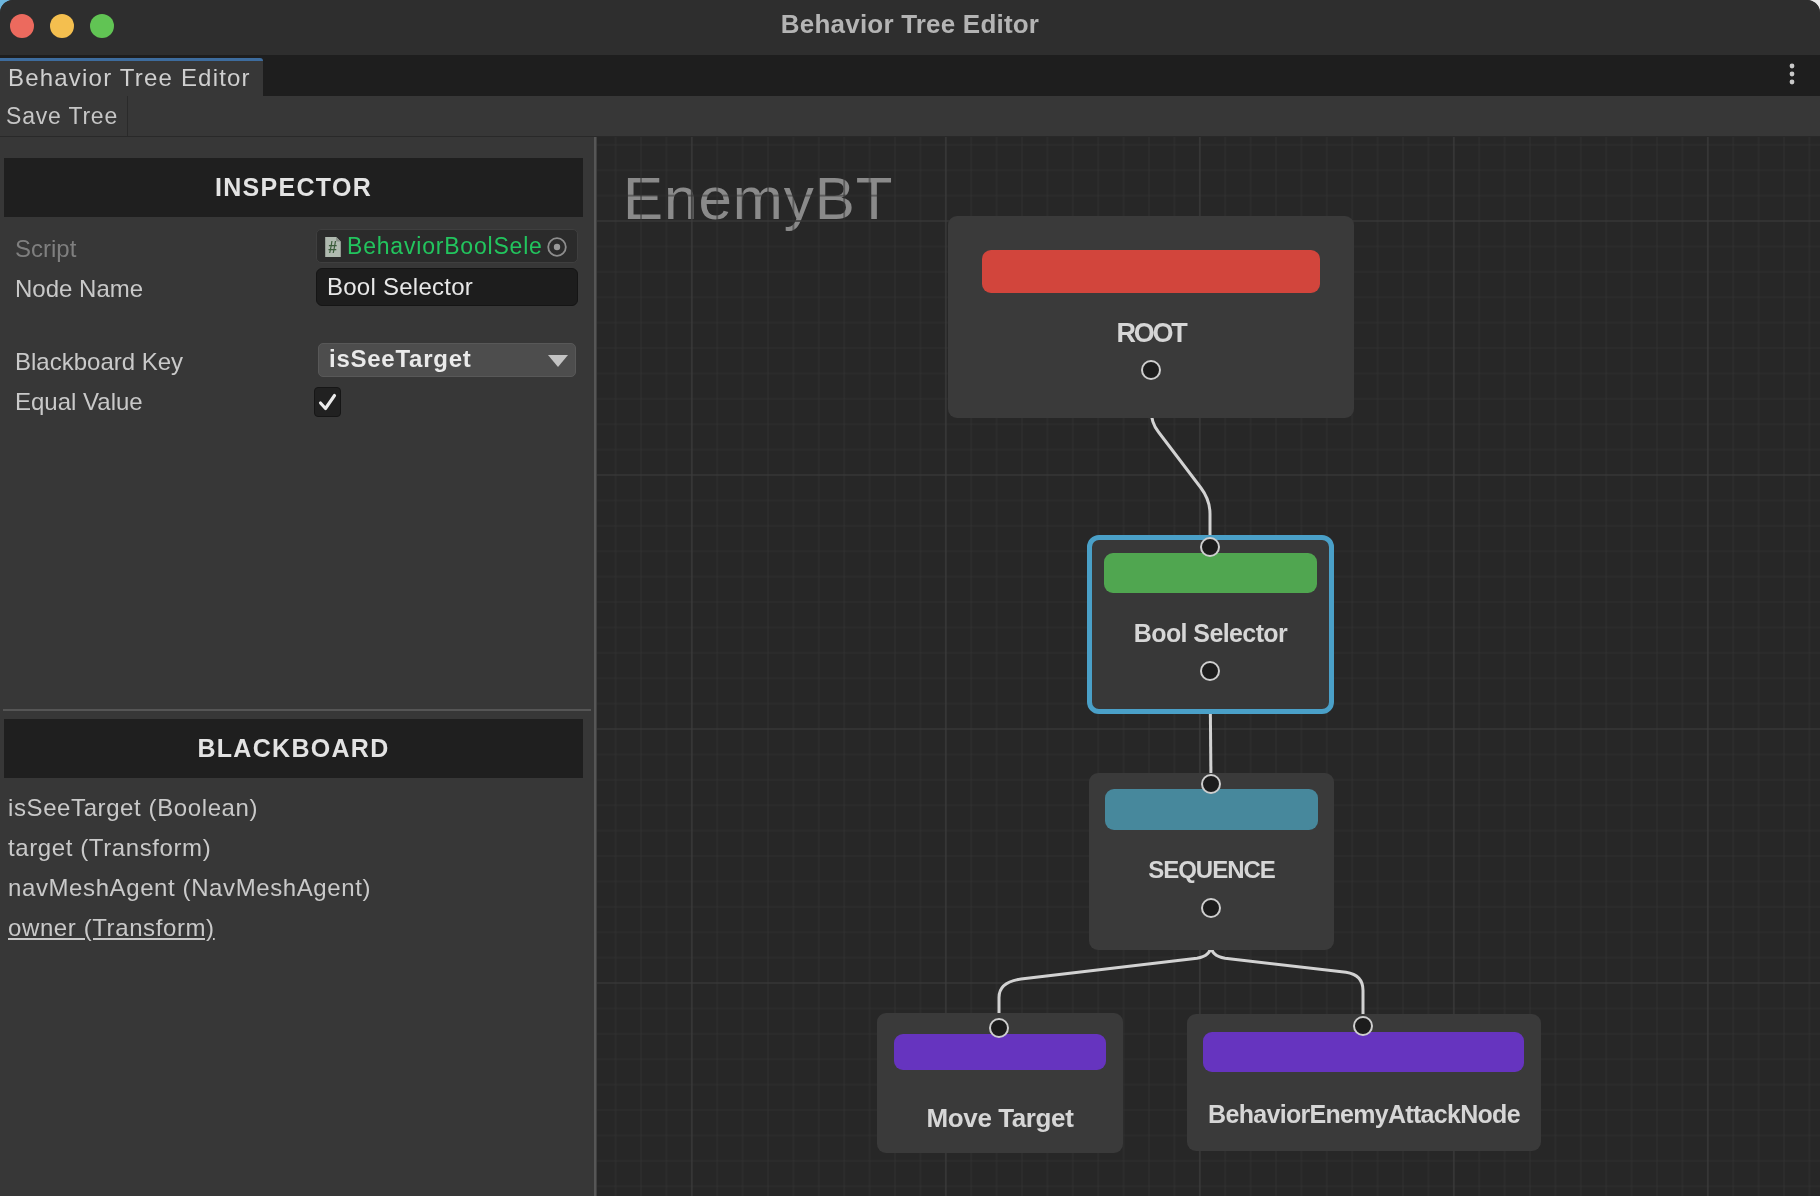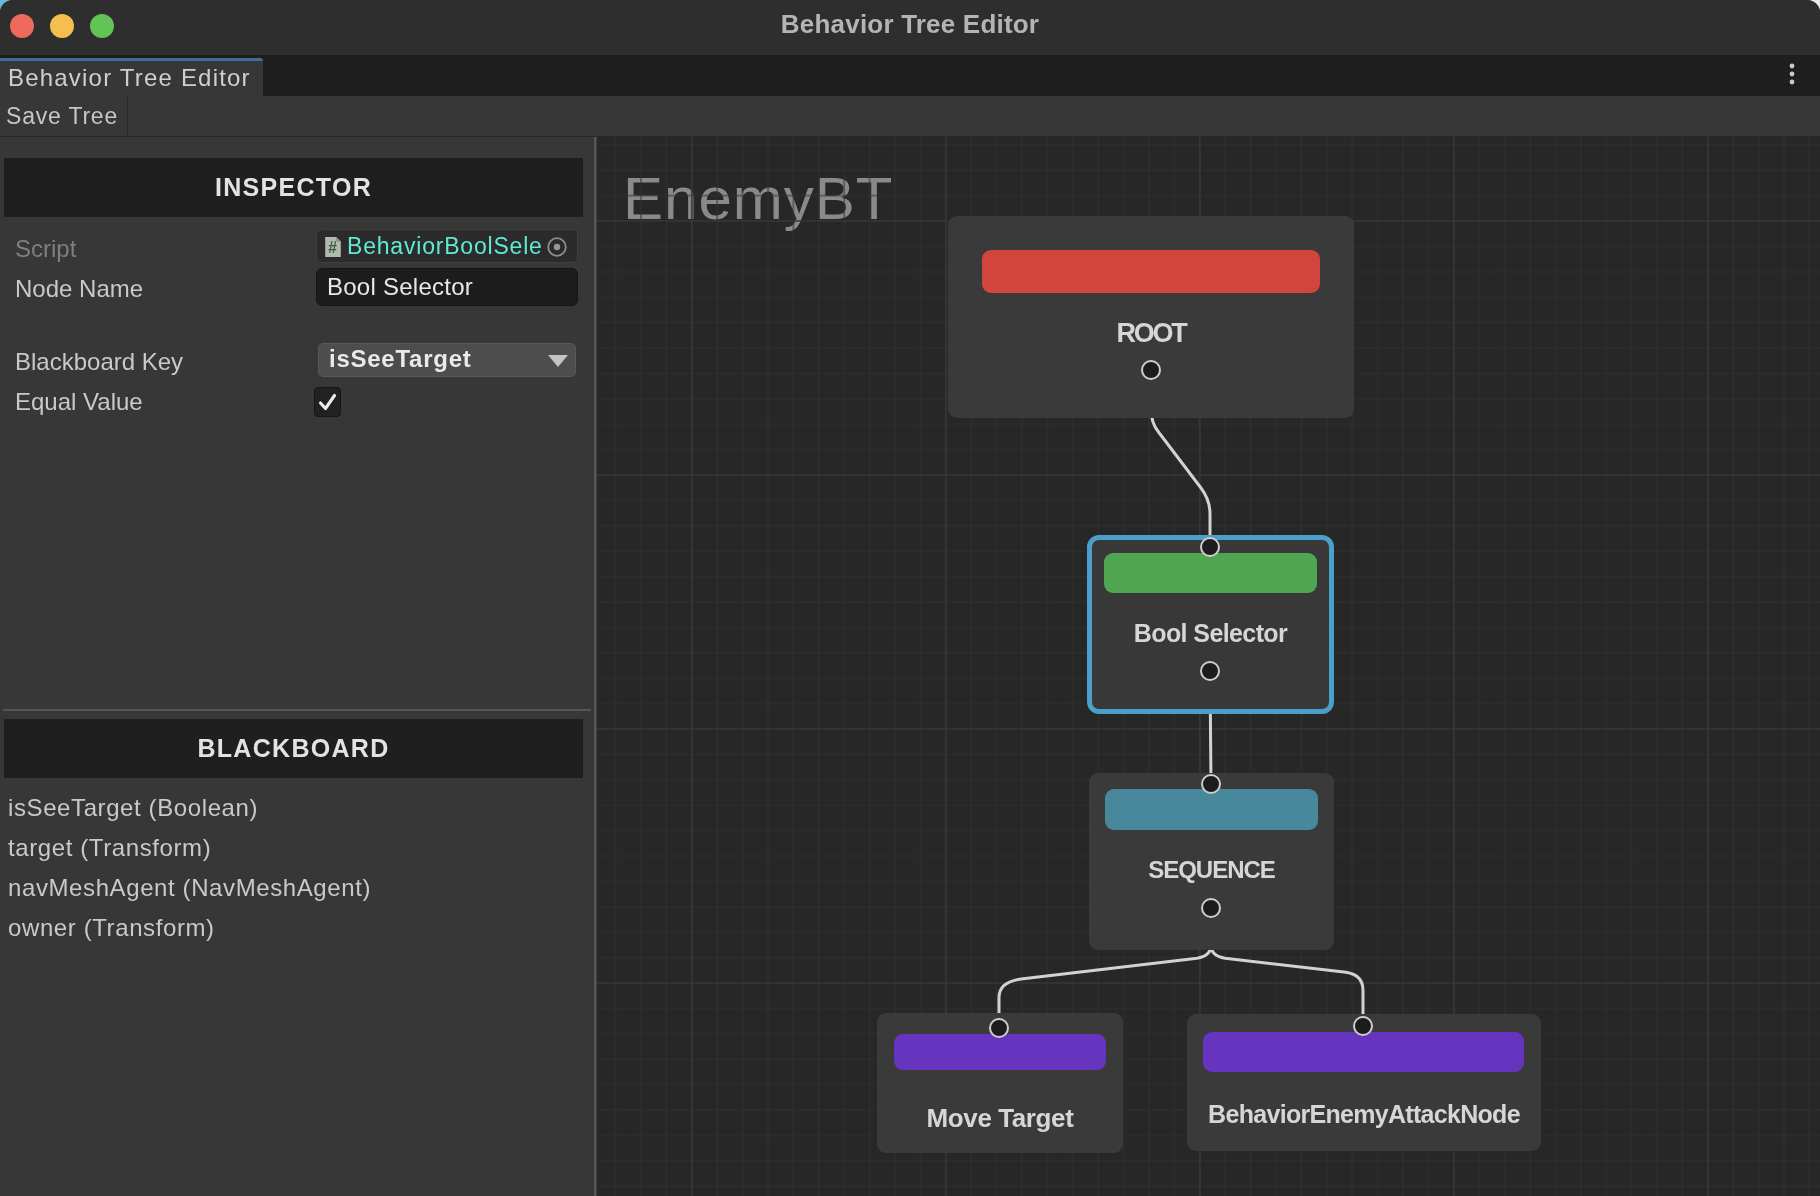--- a/index.html
+++ b/index.html
@@ -21,21 +21,21 @@
 #tbsep { position:absolute; left:127px; top:0; width:1px; height:40px; background:#2a2a2a; }
 
 #main { position:absolute; left:0; top:137px; width:1660px; height:1059px; }
 #leftpanel { position:absolute; left:0; top:0; width:594px; height:1059px; background:#373737; }
 #divider { position:absolute; left:594px; top:0; width:3px; height:1059px; background:linear-gradient(to right,#565656 0 2px,#414141 2px 3px); }
 .hdr { position:absolute; left:4px; width:579px; height:59px; background:#1f1f1f; color:#e3e3e3; font-size:25px; font-weight:bold; text-align:center; line-height:59px; letter-spacing:1.3px; }
 .lbl { position:absolute; left:15px; font-size:24px; color:#c9c9c9; }
 
 #scriptfield { position:absolute; left:316px; top:92px; width:262px; height:34px; background:#2b2b2b; border:1px solid #3f3f3f; border-radius:5px; }
 #scripticon { position:absolute; left:7px; top:6px; }
-#scripttxt { position:absolute; left:30px; top:3px; font-size:23px; color:#5eead4; letter-spacing:0.8px; white-space:nowrap; overflow:hidden; width:205px; }
+#scripttxt { position:absolute; left:30px; top:3px; font-size:23px; color:#22c55e; letter-spacing:0.8px; white-space:nowrap; overflow:hidden; width:205px; }
 #picker { position:absolute; right:10px; top:7px; }
 #namefield { position:absolute; left:316px; top:131px; width:262px; height:38px; background:#1d1d1d; border:1px solid #151515; border-radius:6px; }
 #namefield span { position:absolute; left:10px; top:4px; font-size:24px; color:#e8e8e8; letter-spacing:0.25px; }
 #dropdown { position:absolute; left:318px; top:206px; width:258px; height:34px; background:#4d4d4d; border:1px solid #585858; border-radius:5px; }
 #dropdown span { position:absolute; left:10px; top:1px; font-size:24px; color:#eaeaea; letter-spacing:0.75px;font-weight:bold; }
 #ddarrow { position:absolute; left:229px; top:11px; width:0; height:0; border-left:10px solid transparent; border-right:10px solid transparent; border-top:12px solid #c3c3c3; }
 #checkbox { position:absolute; left:314px; top:250px; width:27px; height:30px; background:#212121; border:1px solid #161616; border-radius:4px; }
 #sep { position:absolute; left:3px; top:572px; width:588px; height:2px; background:#555555; }
 .bbitem { position:absolute; left:8px; font-size:24px; color:#c9c9c9; letter-spacing:0.6px; }
 
@@ -100,21 +100,21 @@
       <div id="checkbox">
         <svg width="25" height="28" viewBox="0 0 25 28">
             <polyline points="5.5,15 10.5,20.5 19.5,7.5" fill="none" stroke="#ececec" stroke-width="3.1" stroke-linecap="round" stroke-linejoin="round"></polyline>
           </svg>
       </div>
       <div id="sep"></div>
       <div class="hdr" style="top:582px;">BLACKBOARD</div>
       <div class="bbitem" style="top:657px;">isSeeTarget (Boolean)</div>
       <div class="bbitem" style="top:697px;">target (Transform)</div>
       <div class="bbitem" style="top:737px;">navMeshAgent (NavMeshAgent)</div>
-      <div class="bbitem" style="top:777px;">owner (Transform)</div>
+      <div class="bbitem" style="top:777px;text-decoration:underline;">owner (Transform)</div>
     </div>
     <div id="divider"></div>
     <div id="graph">
       <div id="enemybt">EnemyBT</div>
       <svg id="gridsvg" width="1223" height="1059">
         <defs>
           <pattern id="mg" width="25.4" height="25.4" patternUnits="userSpaceOnUse">
             <path d="M18.6 0 V25.4 M0 7.8 H25.4" stroke="#303030" stroke-width="1" fill="none"></path>
           </pattern>
           <pattern id="Mg" width="254" height="254" patternUnits="userSpaceOnUse">

